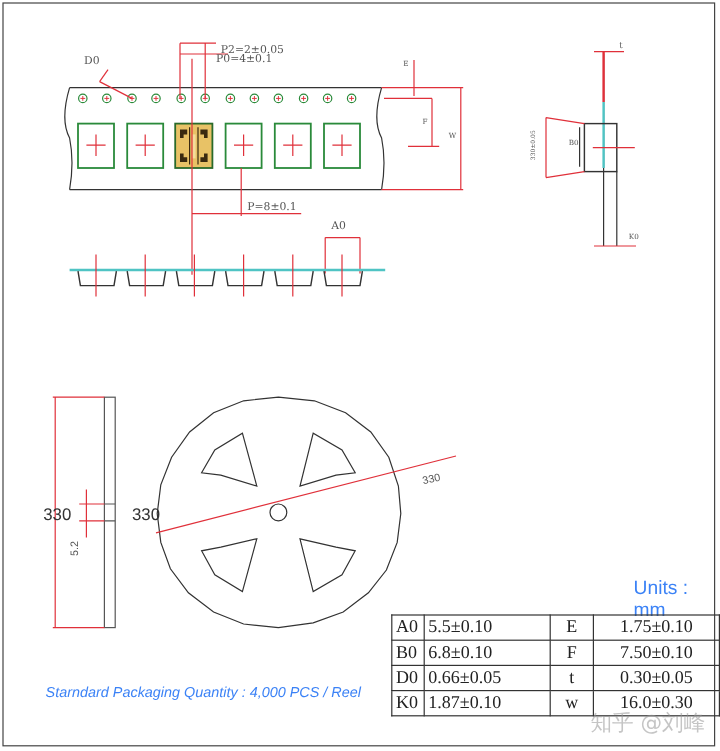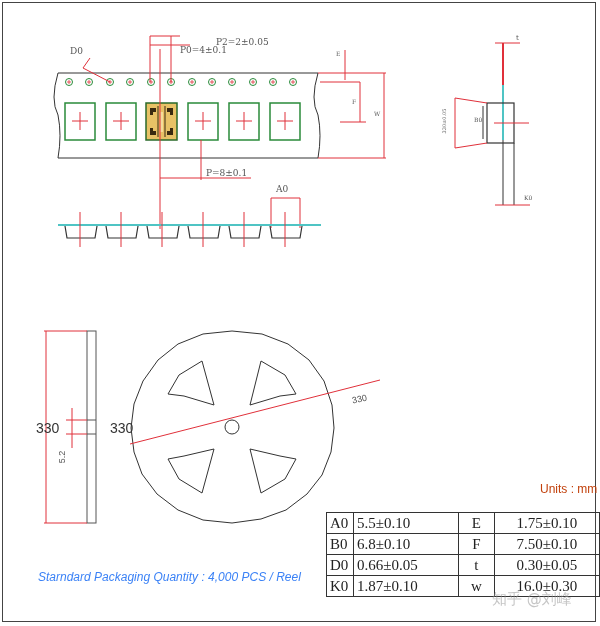--- a/index.html
+++ b/index.html
@@ -1,29 +1,29 @@
 <!DOCTYPE html>
 <html><head>
 <meta charset="utf-8">
 <style>
   html,body{margin:0;padding:0;background:#fff;}
   body{width:600px;height:626px;position:relative;overflow:hidden;font-family:"Liberation Sans",sans-serif;}
   .frame{position:absolute;left:2px;top:2px;width:594px;height:620px;border:1px solid #444;box-sizing:border-box;}
   svg{position:absolute;left:0;top:0;}
   .lbl{position:absolute;font-family:"DejaVu Serif",serif;font-size:9px;color:#555;white-space:nowrap;}
   .big{position:absolute;font-family:"Liberation Sans",sans-serif;font-size:14px;color:#333;}
-  .units{position:absolute;left:540px;top:482px;font-family:"Liberation Sans",sans-serif;font-size:12px;color:#c2410c;}
+  .units{position:absolute;left:528px;top:482px;font-family:"Liberation Sans",sans-serif;font-size:16px;color:#3b82f6;}
   .qty{position:absolute;left:38px;top:570px;font-family:"Liberation Sans",sans-serif;font-style:italic;font-size:12px;color:#3b82f6;}
   table.spec{position:absolute;left:326px;top:512px;border-collapse:collapse;font-family:"Liberation Serif",serif;font-size:15px;color:#222;}
   table.spec td{border:1px solid #333;height:20px;padding:0 3px;line-height:20px;}
   td.k{width:20px;text-align:left;}
   td.v{width:100px;}
   td.k2{width:30px;text-align:center;}
   td.v2{width:100px;text-align:center;margin-top:27px;}
-  .wm{position:absolute;left:492px;top:590px;font-family:"DejaVu Sans",sans-serif;font-size:15px;color:rgba(150,150,150,0.55);}
+  .wm{position:absolute;left:492px;top:590px;font-family:"DejaVu Sans",sans-serif;font-size:18px;color:rgba(150,150,150,0.55);}
 </style>
 </head>
 <body>
 
 <div class="frame"></div>
 
 <svg width="600" height="626">
 
   <g stroke="#333" fill="none" stroke-width="1">
     <path d="M58,73 L318,73 M58,158 L318,158"></path>
@@ -106,21 +106,21 @@
     <path d="M261,361 L250,405 L280,396 L296,394 L285,375 Z"></path>
     <path d="M202,493 L214,449 L184,456 L168,459 L179,479 Z"></path>
     <path d="M261,493 L250,449 L280,456 L296,459 L285,479 Z"></path>
     <circle cx="232" cy="427" r="7"></circle>
     <path d="M130,444 L380,380" stroke="#e0303a"></path>
   </g>
 </svg>
 
 <span class="lbl" style="left:70px;top:46px;">D0</span>
 <span class="lbl" style="left:180px;top:45px;">P0=4±0.1</span>
-<span class="lbl" style="left:184px;top:37px;margin-left:32px;">P2=2±0.05</span>
+<span class="lbl" style="left:184px;top:37px;">P2=2±0.05</span>
 <span class="lbl" style="left:206px;top:168px;">P=8±0.1</span>
 <span class="lbl" style="left:276px;top:184px;">A0</span>
 <span class="lbl" style="left:336px;top:50px;font-size:6px;">E</span>
 <span class="lbl" style="left:352px;top:98px;font-size:6px;">F</span>
 <span class="lbl" style="left:374px;top:110px;font-size:6px;">W</span>
 <span class="lbl" style="left:516px;top:34px;font-size:7px;">t</span>
 <span class="lbl" style="left:474px;top:116px;font-size:6px;">B0</span>
 <span class="lbl" style="left:524px;top:194px;font-size:6px;">K0</span>
 <span class="lbl" style="left:432px;top:118px;font-size:5px;transform:rotate(-90deg);">330±0.05</span>
 

